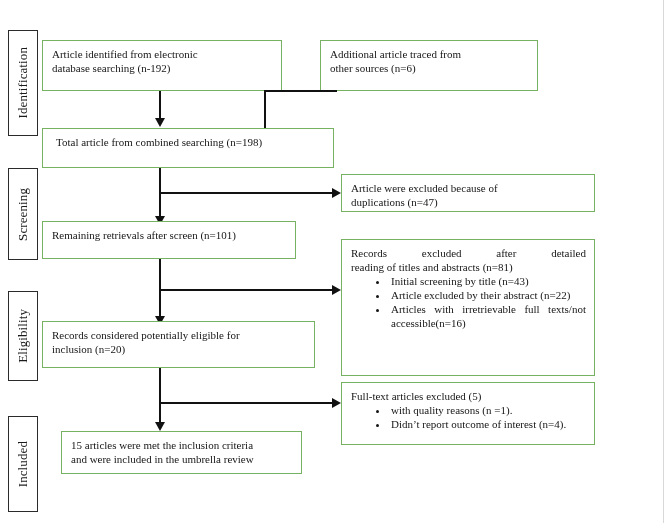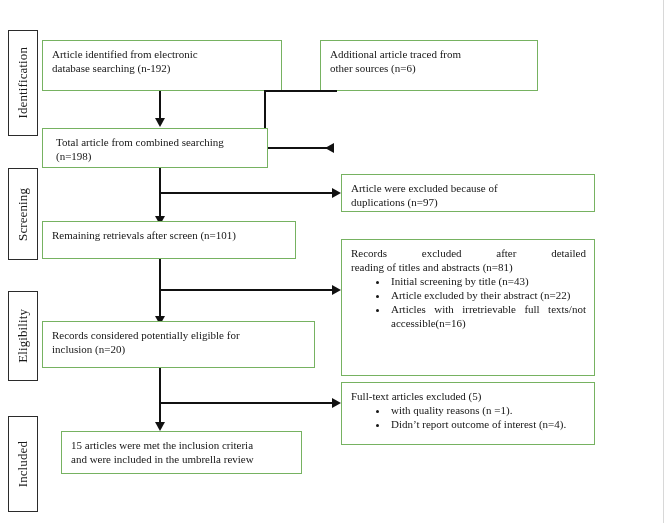--- a/index.html
+++ b/index.html
@@ -125,32 +125,32 @@
   <div class="vline" style="left:264px; top:91px; width:2.2px; height:58px;"></div>
   <div class="hline" style="left:337px; top:91px; width:2.2px; height:0;"></div>
   <div class="hline" style="left:264px; top:90px; width:73px; height:2.4px;"></div>
   <div class="hline" style="left:333px; top:147px; width:0px; height:0;"></div>
   <div class="hline" style="left:331px; top:147px; width:0px; height:2.4px;"></div>
   <div class="hline" style="left:332px; top:147px; width:0; height:0;"></div>
   <div class="hline" style="left:333px; top:147px; width:0; height:0;"></div>
   <div class="hline" style="left:264px; top:147px; width:70px; height:2.4px;"></div>
   <div class="arrow-left" style="left:325px; top:143px;"></div>
 
-  <div class="box" style="left:42px; top:128px; width:226px; height:40px;padding-left:13px;">
+  <div class="box" style="left:42px; top:128px; width:292px; height:40px;padding-left:13px;">
     <p>Total article from combined searching (n=198)</p>
   </div>
 
   <div class="vline" style="left:159px; top:168px; width:2.2px; height:53px;"></div>
   <div class="arrow-down" style="left:155px; top:216px;"></div>
   <div class="hline" style="left:159px; top:192px; width:175px; height:2.4px;"></div>
   <div class="arrow-right" style="left:332px; top:188px;"></div>
 
   <div class="box" style="left:341px; top:174px; width:254px; height:38px;">
     <p>Article were excluded because of</p>
-    <p>duplications (n=97)</p>
+    <p>duplications (n=47)</p>
   </div>
 
   <div class="box" style="left:42px; top:221px; width:254px; height:38px;">
     <p>Remaining retrievals after screen (n=101)</p>
   </div>
 
   <div class="vline" style="left:159px; top:259px; width:2.2px; height:62px;"></div>
   <div class="arrow-down" style="left:155px; top:316px;"></div>
   <div class="hline" style="left:159px; top:289px; width:175px; height:2.4px;"></div>
   <div class="arrow-right" style="left:332px; top:285px;"></div>

